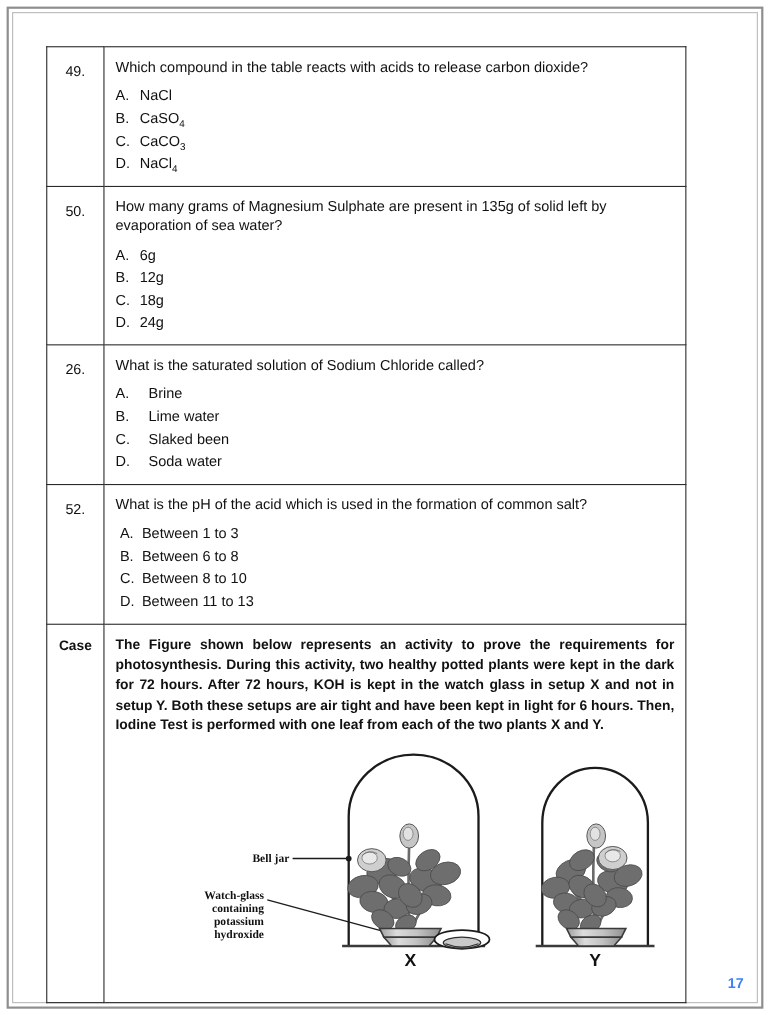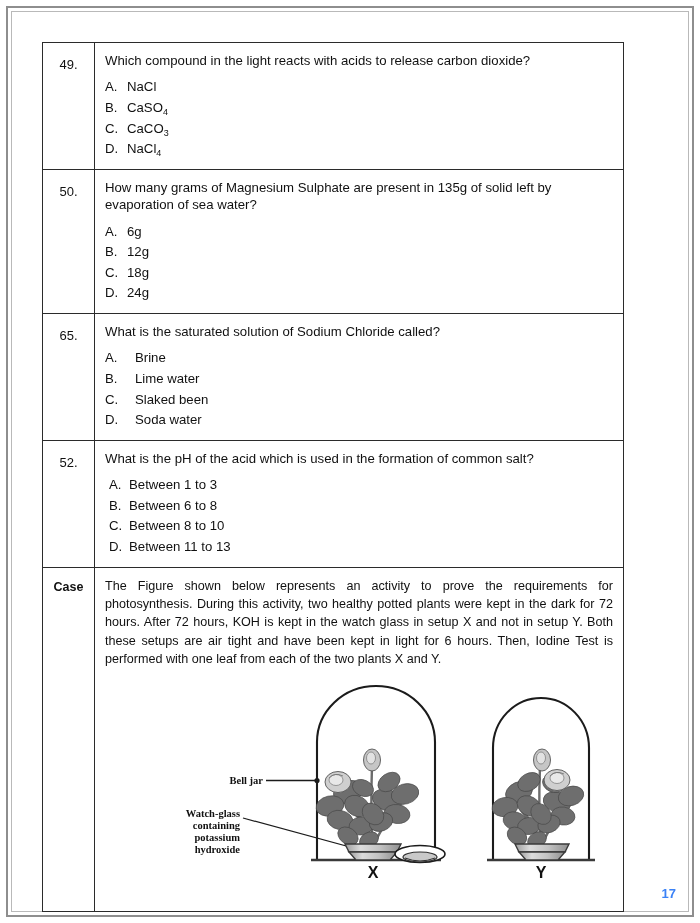--- a/index.html
+++ b/index.html
@@ -109,20 +109,21 @@
     position: relative;
     top: 3px;
   }
 
   
   .case-text {
     font-size: 12.6px;
     line-height: 1.46;
     text-align: justify;
     margin: 0;
+    font-weight: bold;
   }
   .figure-wrap {
     position: relative;
     height: 228px;
     margin-top: 6px;
   }
 
   
   .page-num {
     position: absolute;
@@ -147,21 +148,21 @@
 <table class="qtable">
   <colgroup>
     <col class="col-num">
     <col>
   </colgroup>
   <tbody>
 
     <tr>
       <td class="num-cell">49.</td>
       <td class="body-cell">
-        <p class="qstem">Which compound in the light reacts with acids to release carbon dioxide?</p>
+        <p class="qstem">Which compound in the table reacts with acids to release carbon dioxide?</p>
         <ul class="options">
           <li>
             <span class="opt-letter">A.</span>
             <span class="opt-text">NaCl</span>
           </li>
           <li>
             <span class="opt-letter">B.</span>
             <span class="opt-text"><span>CaSO</span><sub>4</sub></span>
           </li>
           <li>
@@ -195,21 +196,21 @@
           </li>
           <li>
             <span class="opt-letter">D.</span>
             <span class="opt-text">24g</span>
           </li>
         </ul>
       </td>
     </tr>
 
     <tr>
-      <td class="num-cell">65.</td>
+      <td class="num-cell">26.</td>
       <td class="body-cell">
         <p class="qstem">What is the saturated solution of Sodium Chloride called?</p>
         <ul class="options wide">
           <li>
             <span class="opt-letter">A.</span>
             <span class="opt-text">Brine</span>
           </li>
           <li>
             <span class="opt-letter">B.</span>
             <span class="opt-text">Lime water</span>

